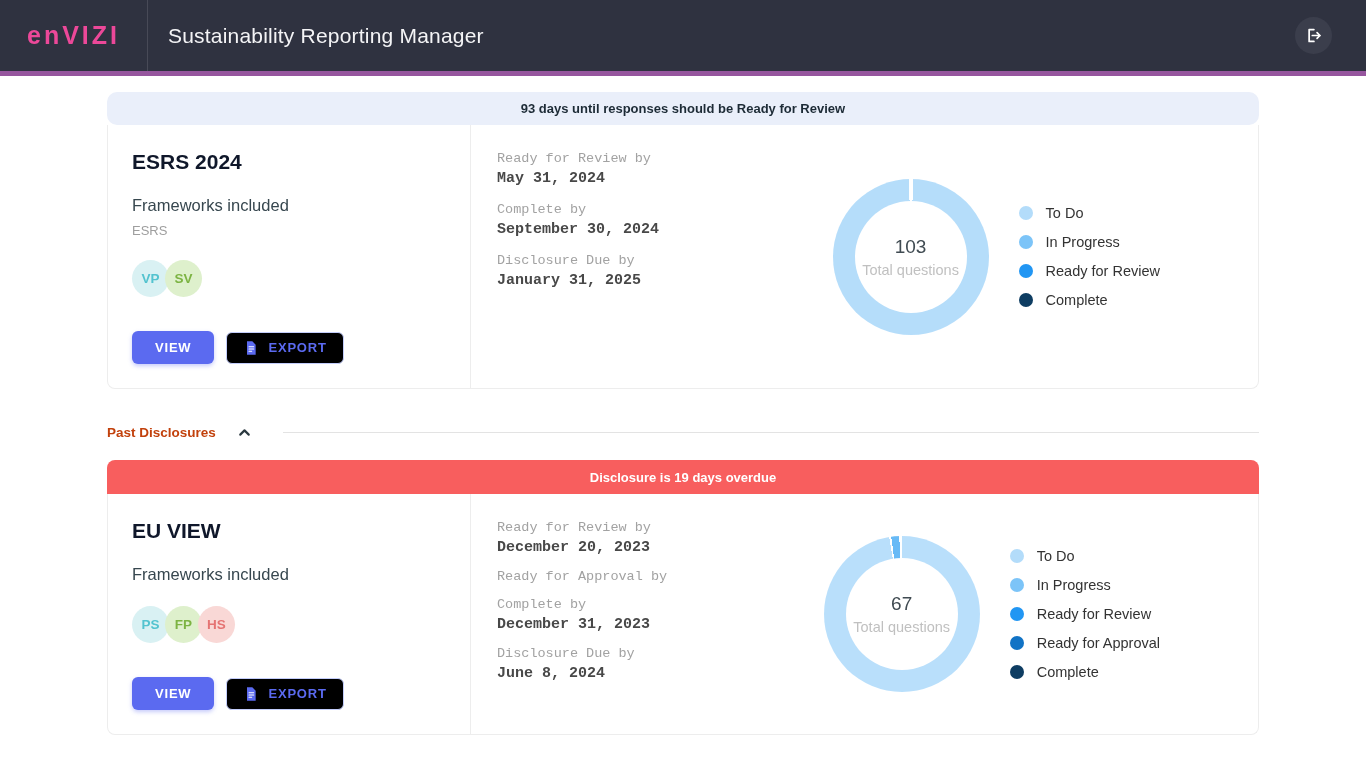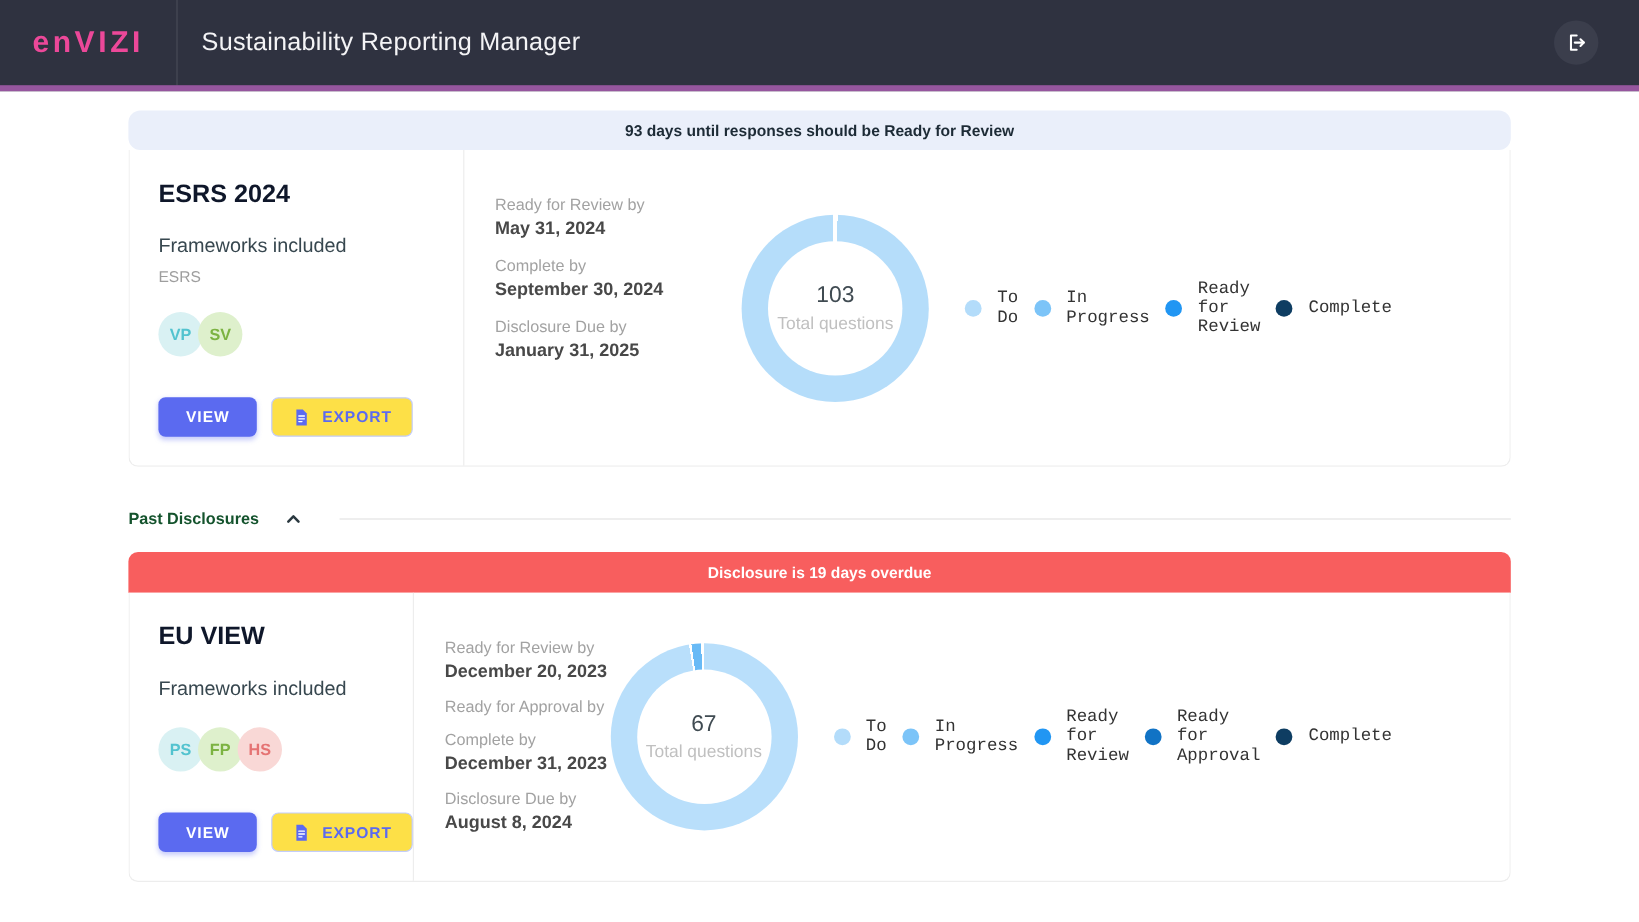--- a/index.html
+++ b/index.html
@@ -28,51 +28,51 @@
   .col-left { width:363px; padding:25px 0 24px 24px; border-right:1px solid #ededed; }
   .card-title { font-size:21px; font-weight:600; color:#0f172a; margin-bottom:22px; }
   .fw-label { font-size:16.5px; font-weight:500; color:#37474f; margin-bottom:8px; }
   .fw-value { font-size:13px; color:#9e9e9e; }
   .avatar-row { display:flex; margin-top:22px; }
   .avatar { width:37px; height:37px; border-radius:50%; display:flex; align-items:center; justify-content:center; font-size:13.5px; font-weight:600; }
   .avatar + .avatar { margin-left:-4px; }
   .avatar-teal  { background:#d9f1f3; color:#53c3cf; }
   .avatar-green { background:#def0cc; color:#7cb342; }
   .avatar-red   { background:#f9d8d6; color:#e57373; }
-  .btn-row { display:flex; margin-top:34px; gap:12px; }
+  .btn-row { display:flex; margin-top:34px; gap:12px; align-items:center; }
   .btn-view { background:#5b6af0; color:#fff; border:none; border-radius:6px; padding:9px 23px; font-size:13px; font-weight:600; letter-spacing:0.8px; cursor:pointer; box-shadow:0 2px 4px rgba(91,106,240,0.35); }
-  .btn-export { background:#fde047; color:#5b6af0; border:1px solid #c3cdfb; border-radius:6px; padding:7px 16px; font-size:13px; font-weight:600; letter-spacing:0.8px; cursor:pointer; display:flex; align-items:center; gap:9px; }
-
-  .col-mid { width:300px; padding:38px 0 0 26px; }
+  .btn-export { background:#000000; color:#5b6af0; border:1px solid #c3cdfb; border-radius:6px; padding:7px 16px; font-size:13px; font-weight:600; letter-spacing:0.8px; cursor:pointer; display:flex; align-items:center; gap:9px; }
+
+  .col-mid { width:300px; padding:26px 0 0 26px;font-family:Liberation Mono, monospace; }
   .date-group { margin-bottom:15px; }
   .date-label { font-size:13.5px; color:#a2a2a2; margin-bottom:4px; }
   .date-value { font-size:15px; font-weight:700; color:#484848; }
   .card-2 .date-group { margin-bottom:13px; }
 
   .col-right { flex:1; display:flex; align-items:center; justify-content:flex-end; padding-right:98px; gap:30px; }
   .donut { width:156px; height:156px; border-radius:50%; position:relative; flex-shrink:0; }
   .donut-1 { background:conic-gradient(#ffffff 0deg 1.5deg, #b5ddfa 1.5deg 358.5deg, #ffffff 358.5deg 360deg); }
   .donut-2 { background:conic-gradient(#b9dffb 0deg 350.5deg, #ffffff 350.5deg 352deg, #68baf6 352deg 358deg, #ffffff 358deg 360deg); }
   .donut-hole { position:absolute; inset:22px; background:#fff; border-radius:50%; display:flex; flex-direction:column; align-items:center; justify-content:center; }
   .donut-value { font-size:19px; color:#404b52; margin-bottom:4px; }
   .donut-caption { font-size:14.5px; color:#c0c0c0; }
 
-  .legend { display:flex; flex-direction:row; gap:13px;font-family:Liberation Mono, monospace; }
+  .legend { display:flex; flex-direction:column; gap:13px; }
   .legend-item { display:flex; align-items:center; gap:13px; }
   .legend-dot { width:14px; height:14px; border-radius:50%; flex-shrink:0; }
   .dot-todo     { background:#b3dcfa; }
   .dot-progress { background:#7cc4f8; }
   .dot-review   { background:#2196f3; }
   .dot-approval { background:#1173c5; }
   .dot-complete { background:#0e3d62; }
   .legend-label { font-size:14.5px; color:#333; }
 
   
   .section-row { display:flex; align-items:center; margin-top:33px; height:20px; }
-  .section-label { font-size:13.5px; font-weight:700; color:#14532d; }
+  .section-label { font-size:13.5px; font-weight:700; color:#c2410c; }
   .collapse-btn { background:none; border:none; margin-left:18px; cursor:pointer; display:flex; align-items:center; padding:2px; }
   .section-divider { flex:1; height:1px; background:#e3e3e3; margin-left:28px; }
 
   .banner-overdue { margin-top:18px; height:34px; }
 </style>
 </head>
 <body>
 
 <div class="page">
 
@@ -206,21 +206,21 @@
         </div>
         <div class="date-group">
           <div class="date-label">Ready for Approval by</div>
         </div>
         <div class="date-group">
           <div class="date-label">Complete by</div>
           <div class="date-value">December 31, 2023</div>
         </div>
         <div class="date-group">
           <div class="date-label">Disclosure Due by</div>
-          <div class="date-value">August 8, 2024</div>
+          <div class="date-value">June 8, 2024</div>
         </div>
       </div>
 
       <div class="col-right">
         <div class="donut donut-2">
           <div class="donut-hole">
             <div class="donut-value">67</div>
             <div class="donut-caption">Total questions</div>
           </div>
         </div>

